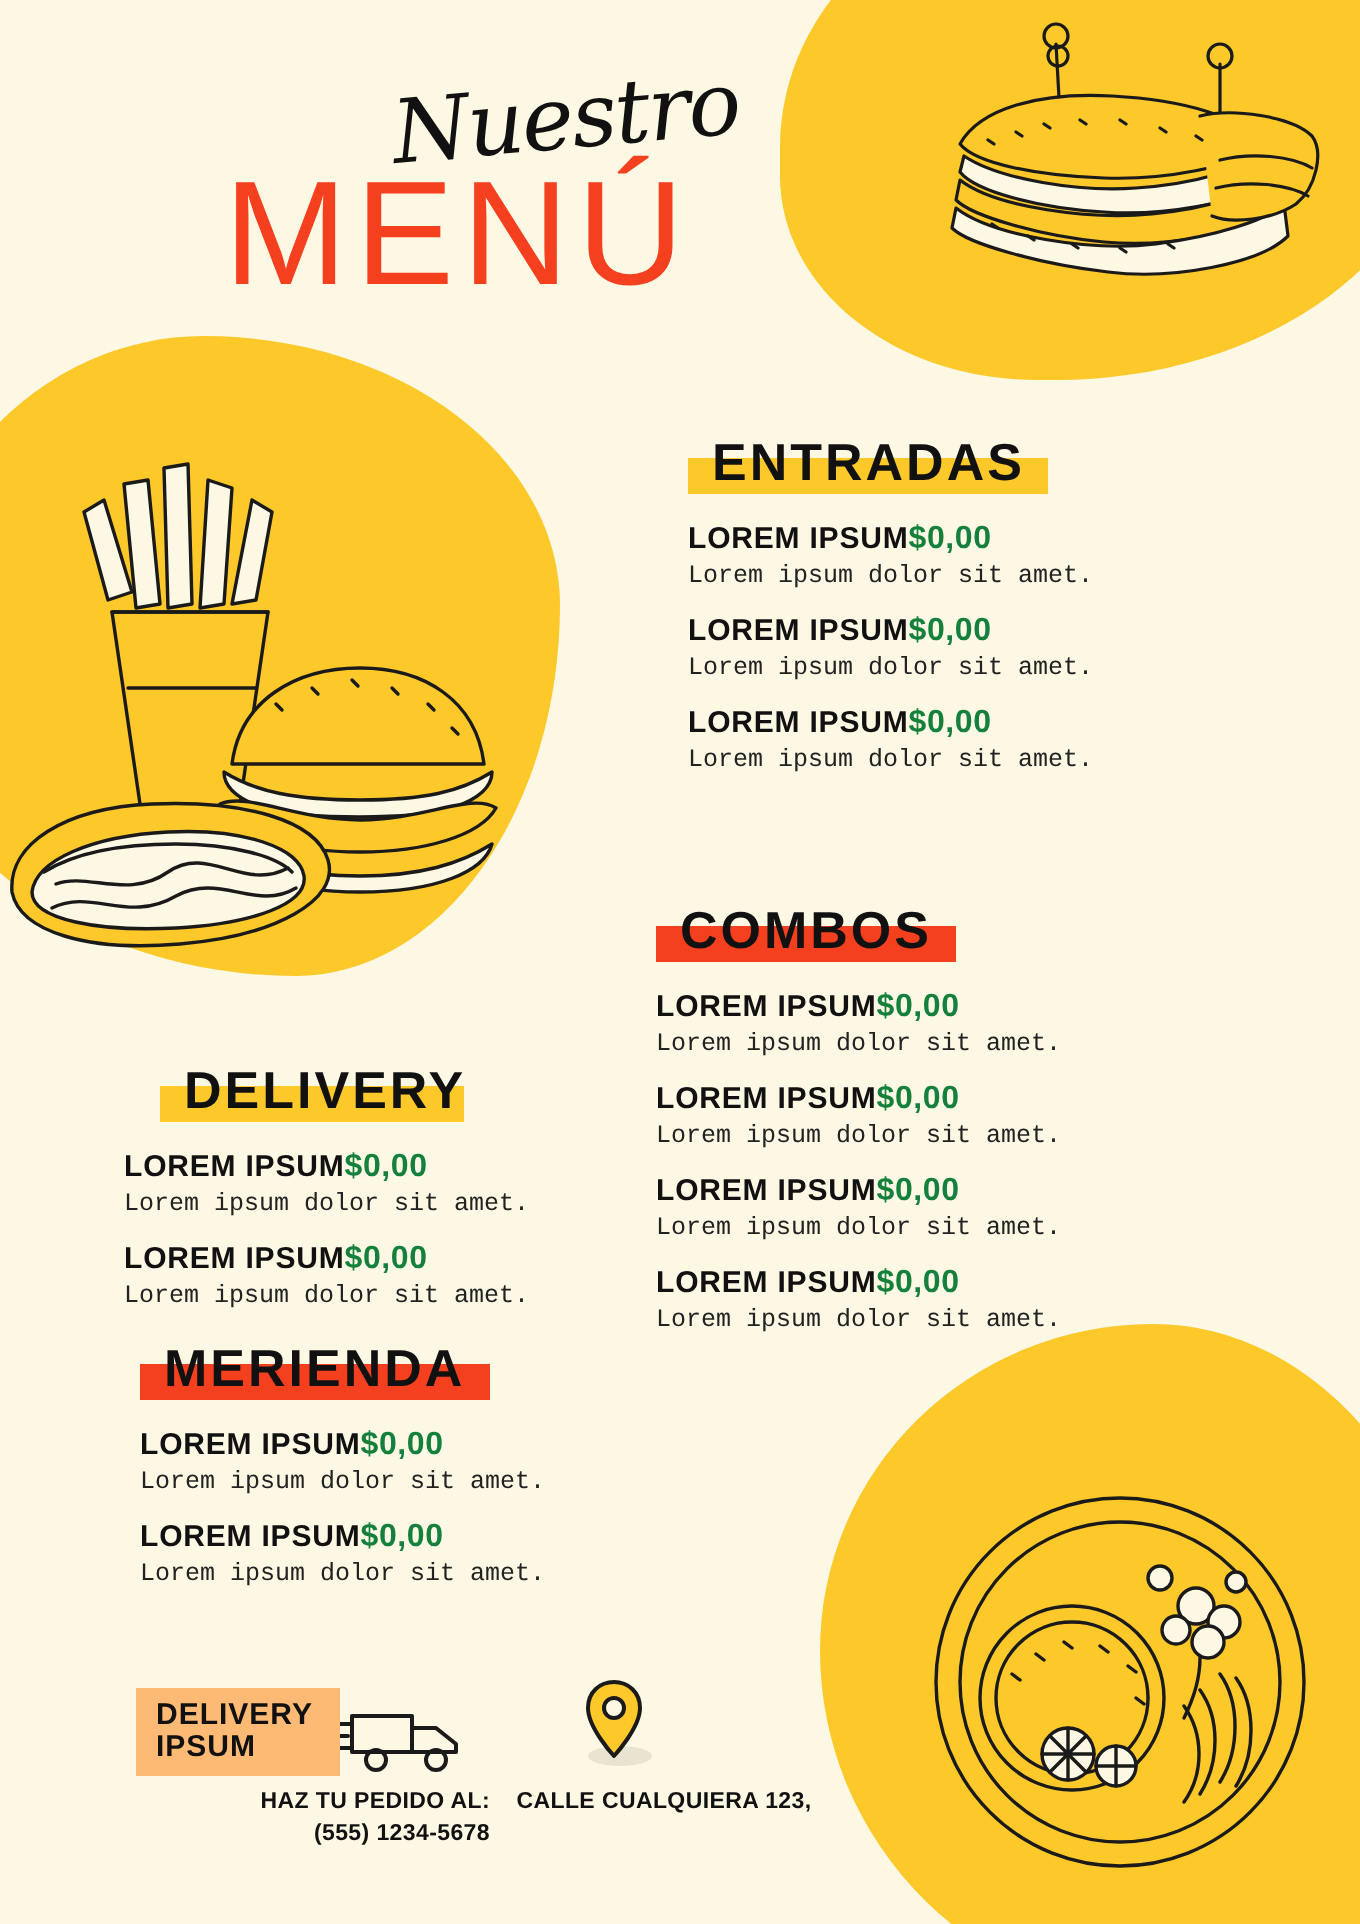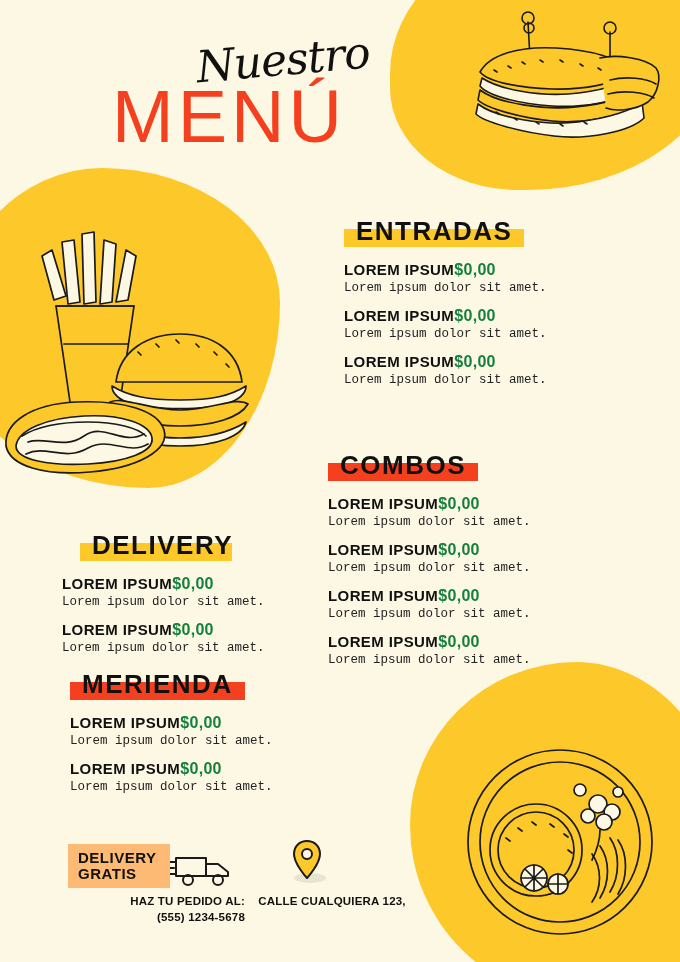--- a/index.html
+++ b/index.html
@@ -337,21 +337,21 @@
         </div>
         <div class="item-desc">Lorem ipsum dolor sit amet.</div>
       </div>
     </div>
   </div>
 
   <div class="footer">
 
     <div class="delivery-box">
       <div class="l1">DELIVERY</div>
-      <div class="l2">GRATIS</div>
+      <div class="l2">IPSUM</div>
     </div>
 
     <div class="truck-icon">
       <svg width="66" height="40" viewBox="0 0 66 40" fill="none" stroke="#1a1a1a" stroke-width="2" stroke-linejoin="round" stroke-linecap="round">
         <path d="M6 8 H36 V26 H6 Z"></path>
         <path d="M36 14 H48 L58 22 V26 H36 Z"></path>
         <circle cx="18" cy="30" r="5"></circle>
         <circle cx="48" cy="30" r="5"></circle>
         <path d="M0 12 H6 M0 18 H4 M0 24 H6"></path>
       </svg>

